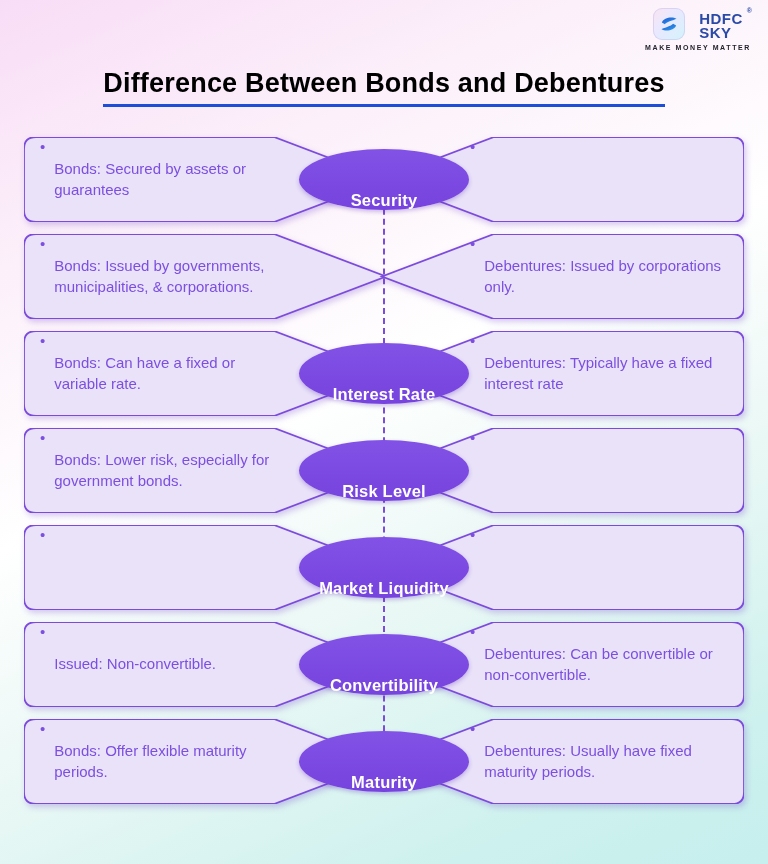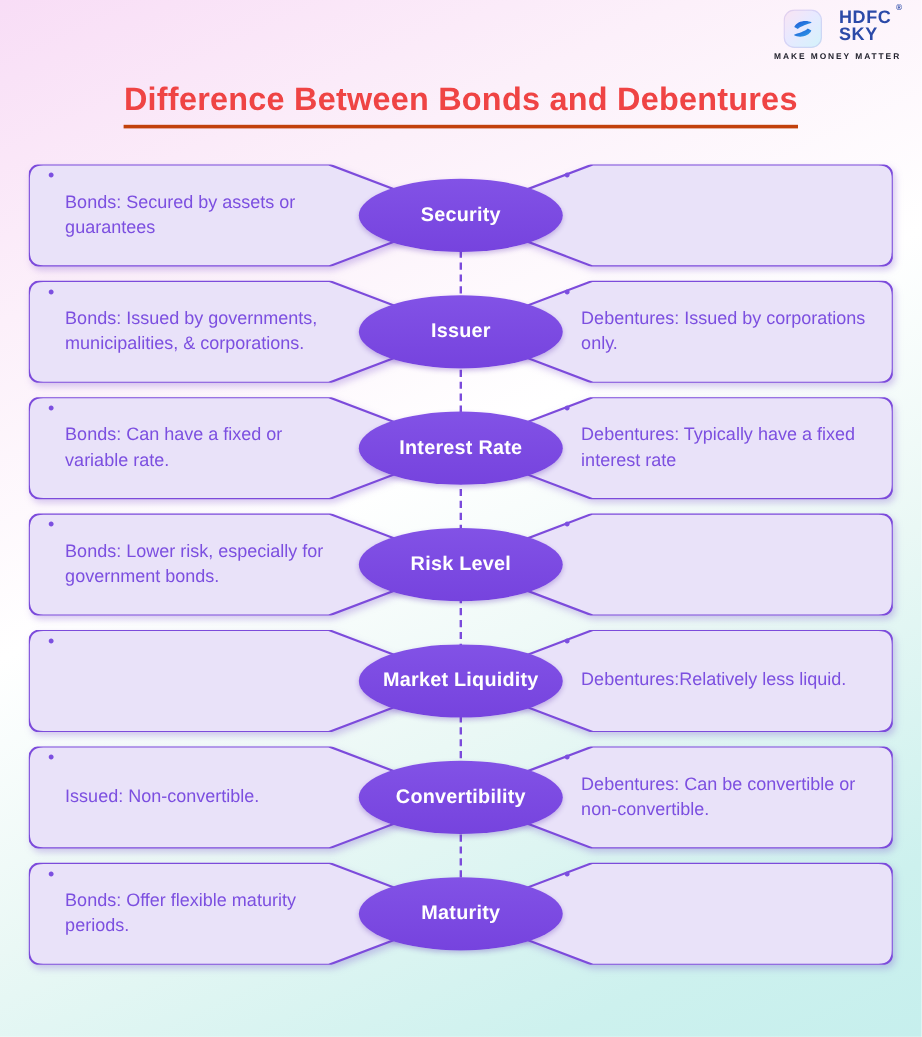--- a/index.html
+++ b/index.html
@@ -5,37 +5,37 @@
   * { margin:0; padding:0; box-sizing:border-box; }
   html,body { width:768px; height:864px; overflow:hidden; }
   body {
     font-family:"Liberation Sans","DejaVu Sans",sans-serif;
     background:linear-gradient(155deg,#f8ddf6 0%,#fcf0fa 22%,#ffffff 45%,#eaf8f5 65%,#cdf1ee 88%,#c6efed 100%);
     position:relative;
   }
 
   
   .logo { position:absolute; top:8px; right:14px; width:112px; text-align:center; }
-  .logo-top { display:flex; align-items:flex-start; justify-content:center; gap:14px; }
+  .logo-top { display:flex; align-items:flex-end; justify-content:center; gap:14px; }
   .logo-icon {
     width:32px; height:32px; border-radius:9px;
     background:linear-gradient(135deg,#fbe4f2 0%,#e8e9ff 45%,#d3f3fb 100%);
     box-shadow:0 0 0 1px rgba(180,170,230,.35) inset;
     display:flex; align-items:center; justify-content:center;
   }
   .logo-text { text-align:left; line-height:.92; position:relative; }
   .brand { font-size:15px; font-weight:800; color:#2b4aa8; letter-spacing:.5px; }
   .reg { position:absolute; top:-4px; right:-9px; font-size:7px; color:#2b4aa8; font-weight:700; }
   .tagline { margin-top:4px; font-size:7px; font-weight:700; color:#23232e; letter-spacing:1.6px; white-space:nowrap; }
 
   
   .title-wrap { position:absolute; top:68px; left:0; width:100%; text-align:center; }
   .title {
-    display:inline-block; font-size:27px; font-weight:800; color:#ef4444;
-    padding-bottom:5px; border-bottom:3px solid #c2410c; letter-spacing:.2px;
+    display:inline-block; font-size:27px; font-weight:800; color:#000000;
+    padding-bottom:5px; border-bottom:3px solid #1d4ed8; letter-spacing:.2px;
   }
 
   
   .dashed-line {
     position:absolute; left:383px; top:179px; height:582px; width:0;
     border-left:2px dashed #7b4bdb; z-index:0;
   }
   .rows { position:absolute; top:137px; left:24px; width:720px; display:flex; flex-direction:column; gap:12px; z-index:1; }
   .row { position:relative; width:720px; height:85px; }
   .row-shape { position:absolute; inset:0; width:720px; height:85px;
@@ -45,21 +45,21 @@
     position:absolute; top:0; height:100%; display:flex; align-items:center;
     color:#7c4fe0; font-size:15px; font-weight:500; line-height:1.38;
   }
   .row-text.left  { left:16px;  width:248px; }
   .row-text.right { left:446px; width:268px; }
   .bullet { margin-right:9px; align-self:flex-start; line-height:1.38; }
   .ellipse {
     position:absolute; left:275px; top:12px; width:170px; height:61px;
     border-radius:50%;
     background:linear-gradient(180deg,#8252e6 0%,#7643de 100%);
-    display:flex; align-items:center; justify-content:center;
+    display:flex; align-items:flex-end; justify-content:center;
     box-shadow:0 2px 4px rgba(90,40,180,.3);
   }
   .ellipse span { color:#ffffff; font-size:16.5px; font-weight:700; letter-spacing:.2px; white-space:nowrap; }
 </style>
 </head>
 <body>
 
 <div class="logo">
   <div class="logo-top">
     <div class="logo-icon">
@@ -109,23 +109,20 @@
 
   <div class="row">
     <svg class="row-shape" viewBox="0 0 720 85" preserveAspectRatio="none">
       <path class="card-path" d="M12 0 H250 L362 42.5 L250 85 H12 Q0 85 0 73 L0 12 Q0 0 12 0 Z"></path>
       <path class="card-path" d="M708 0 H470 L358 42.5 L470 85 H708 Q720 85 720 73 L720 12 Q720 0 708 0 Z"></path>
     </svg>
     <div class="row-text left">
       <span class="bullet">•</span>
       <span class="bind-left">Bonds: Issued by governments, municipalities, &amp; corporations.</span>
     </div>
-    <div class="ellipse">
-      <span class="bind-label">Issuer</span>
-    </div>
     <div class="row-text right">
       <span class="bullet">•</span>
       <span class="bind-right">Debentures: Issued by corporations only.</span>
     </div>
   </div>
 
   <div class="row">
     <svg class="row-shape" viewBox="0 0 720 85" preserveAspectRatio="none">
       <path class="card-path" d="M12 0 H250 L362 42.5 L250 85 H12 Q0 85 0 73 L0 12 Q0 0 12 0 Z"></path>
       <path class="card-path" d="M708 0 H470 L358 42.5 L470 85 H708 Q720 85 720 73 L720 12 Q720 0 708 0 Z"></path>
@@ -166,21 +163,20 @@
       <path class="card-path" d="M708 0 H470 L358 42.5 L470 85 H708 Q720 85 720 73 L720 12 Q720 0 708 0 Z"></path>
     </svg>
     <div class="row-text left">
       <span class="bullet">•</span>
     </div>
     <div class="ellipse">
       <span class="bind-label">Market Liquidity</span>
     </div>
     <div class="row-text right">
       <span class="bullet">•</span>
-      <span class="bind-right">Debentures:Relatively less liquid.</span>
     </div>
   </div>
 
   <div class="row">
     <svg class="row-shape" viewBox="0 0 720 85" preserveAspectRatio="none">
       <path class="card-path" d="M12 0 H250 L362 42.5 L250 85 H12 Q0 85 0 73 L0 12 Q0 0 12 0 Z"></path>
       <path class="card-path" d="M708 0 H470 L358 42.5 L470 85 H708 Q720 85 720 73 L720 12 Q720 0 708 0 Z"></path>
     </svg>
     <div class="row-text left">
       <span class="bullet">•</span>
@@ -202,15 +198,16 @@
     </svg>
     <div class="row-text left">
       <span class="bullet">•</span>
       <span class="bind-left">Bonds: Offer flexible maturity periods.</span>
     </div>
     <div class="ellipse">
       <span class="bind-label">Maturity</span>
     </div>
     <div class="row-text right">
       <span class="bullet">•</span>
+      <span class="bind-right">Debentures: Usually have fixed maturity periods.</span>
     </div>
   </div>
 </div>
 
 </body></html>

